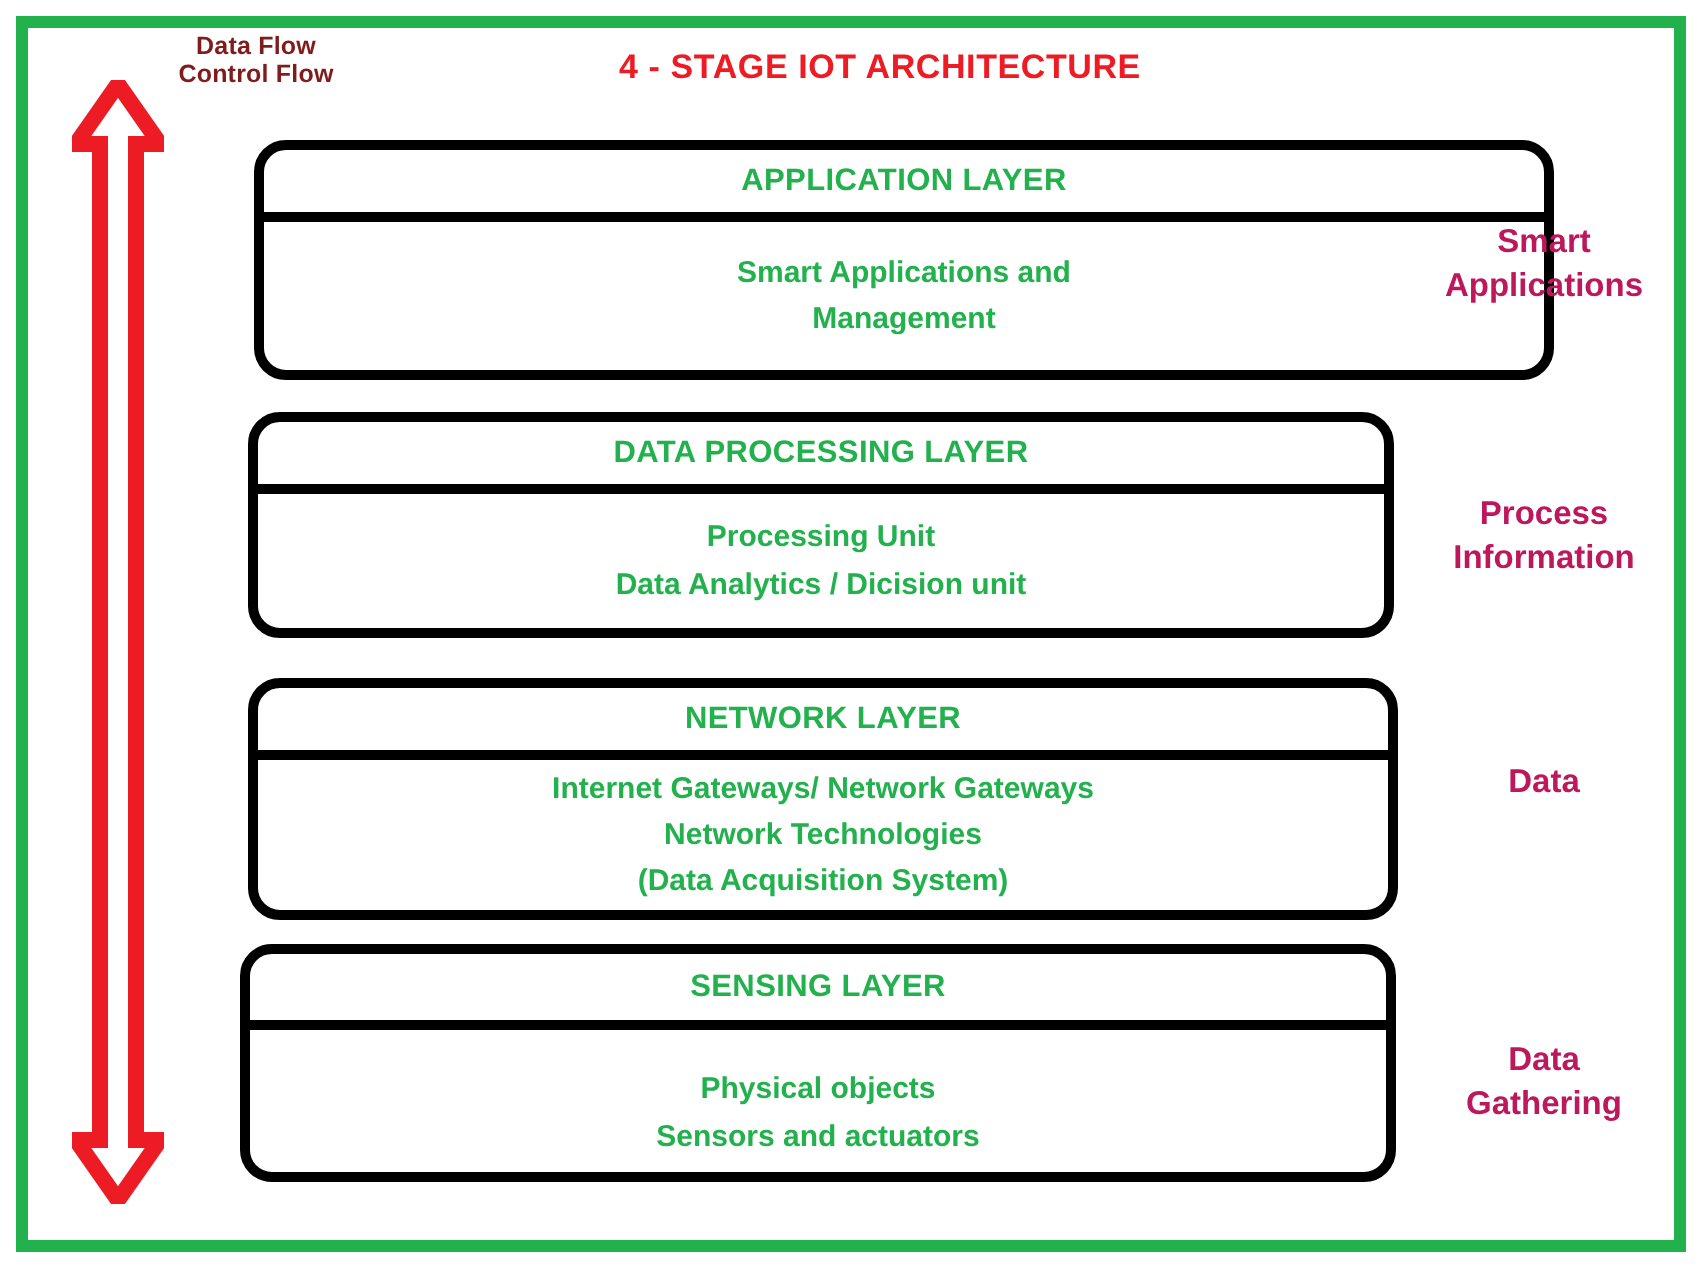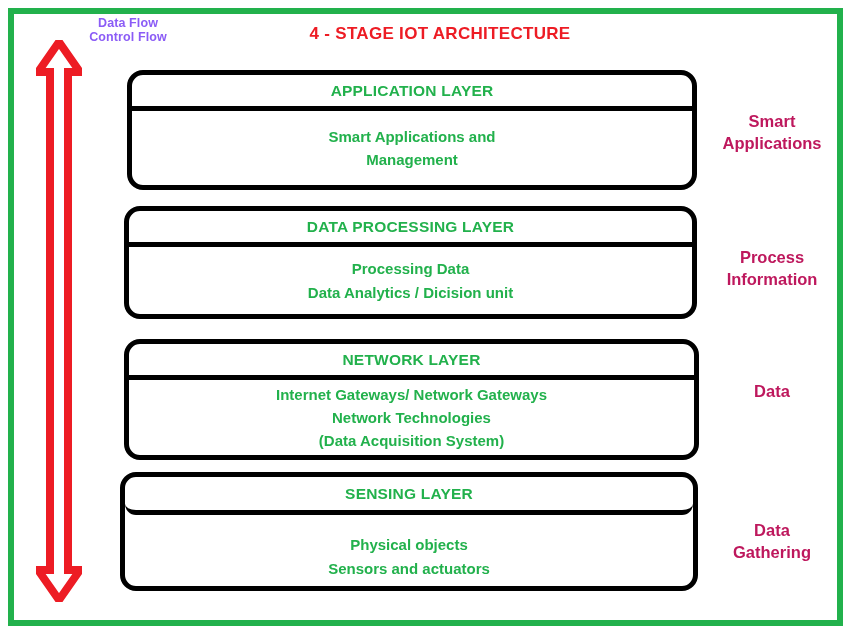--- a/index.html
+++ b/index.html
@@ -34,21 +34,21 @@
   
   #flow-legend {
     position: absolute;
     left: 72px;
     top: 16px;
     width: 112px;
     text-align: center;
     line-height: 1.15;
   }
   #flow-legend .legend-line {
-    color: #8b5cf6;
+    color: #7f1d1d;
     font-size: 12.5px;
     font-weight: bold;
     letter-spacing: 0.1px;
     white-space: nowrap;
   }
 
   
   #flow-arrow {
     position: absolute;
     left: 36px;
@@ -110,34 +110,34 @@
     flex-direction: column;
     align-items: center;
     justify-content: center;
     line-height: 1.55;
   }
   .layer-body .body-line {
     white-space: nowrap;
   }
 
   
-  #layer-application { left: 127px; top: 70px;  width: 570px; height: 120px; }
+  #layer-application { left: 127px; top: 70px;  width: 650px; height: 120px; }
   #layer-application .layer-title { height: 36px; }
   #layer-application .layer-body  { height: 74px; }
 
   #layer-data-processing { left: 124px; top: 206px; width: 573px; height: 113px; }
   #layer-data-processing .layer-title { height: 36px; }
   #layer-data-processing .layer-body  { height: 67px; }
 
   #layer-network { left: 124px; top: 339px; width: 575px; height: 121px; }
   #layer-network .layer-title { height: 36px; }
   #layer-network .layer-body  { height: 75px; text-align: right; }
 
   #layer-sensing { left: 120px; top: 472px; width: 578px; height: 119px; }
-  #layer-sensing .layer-title { height: 38px; border-radius: 11px; }
+  #layer-sensing .layer-title { height: 38px; }
   #layer-sensing .layer-body  { height: 83px; }
 
   
   .role-label {
     position: absolute;
     width: 126px;
     text-align: center;
     color: #be185d;
     font-size: 16.5px;
     font-weight: bold;
@@ -174,21 +174,21 @@
     <div class="layer-title">APPLICATION LAYER</div>
     <div class="layer-body">
       <div class="body-line">Smart Applications and</div>
       <div class="body-line">Management</div>
     </div>
   </div>
 
   <div class="layer-box" id="layer-data-processing">
     <div class="layer-title">DATA PROCESSING LAYER</div>
     <div class="layer-body">
-      <div class="body-line">Processing Data</div>
+      <div class="body-line">Processing Unit</div>
       <div class="body-line">Data Analytics / Dicision unit</div>
     </div>
   </div>
 
   <div class="layer-box" id="layer-network">
     <div class="layer-title">NETWORK LAYER</div>
     <div class="layer-body">
       <div class="body-line">Internet Gateways/ Network Gateways</div>
       <div class="body-line">Network Technologies</div>
       <div class="body-line">(Data Acquisition System)</div>

